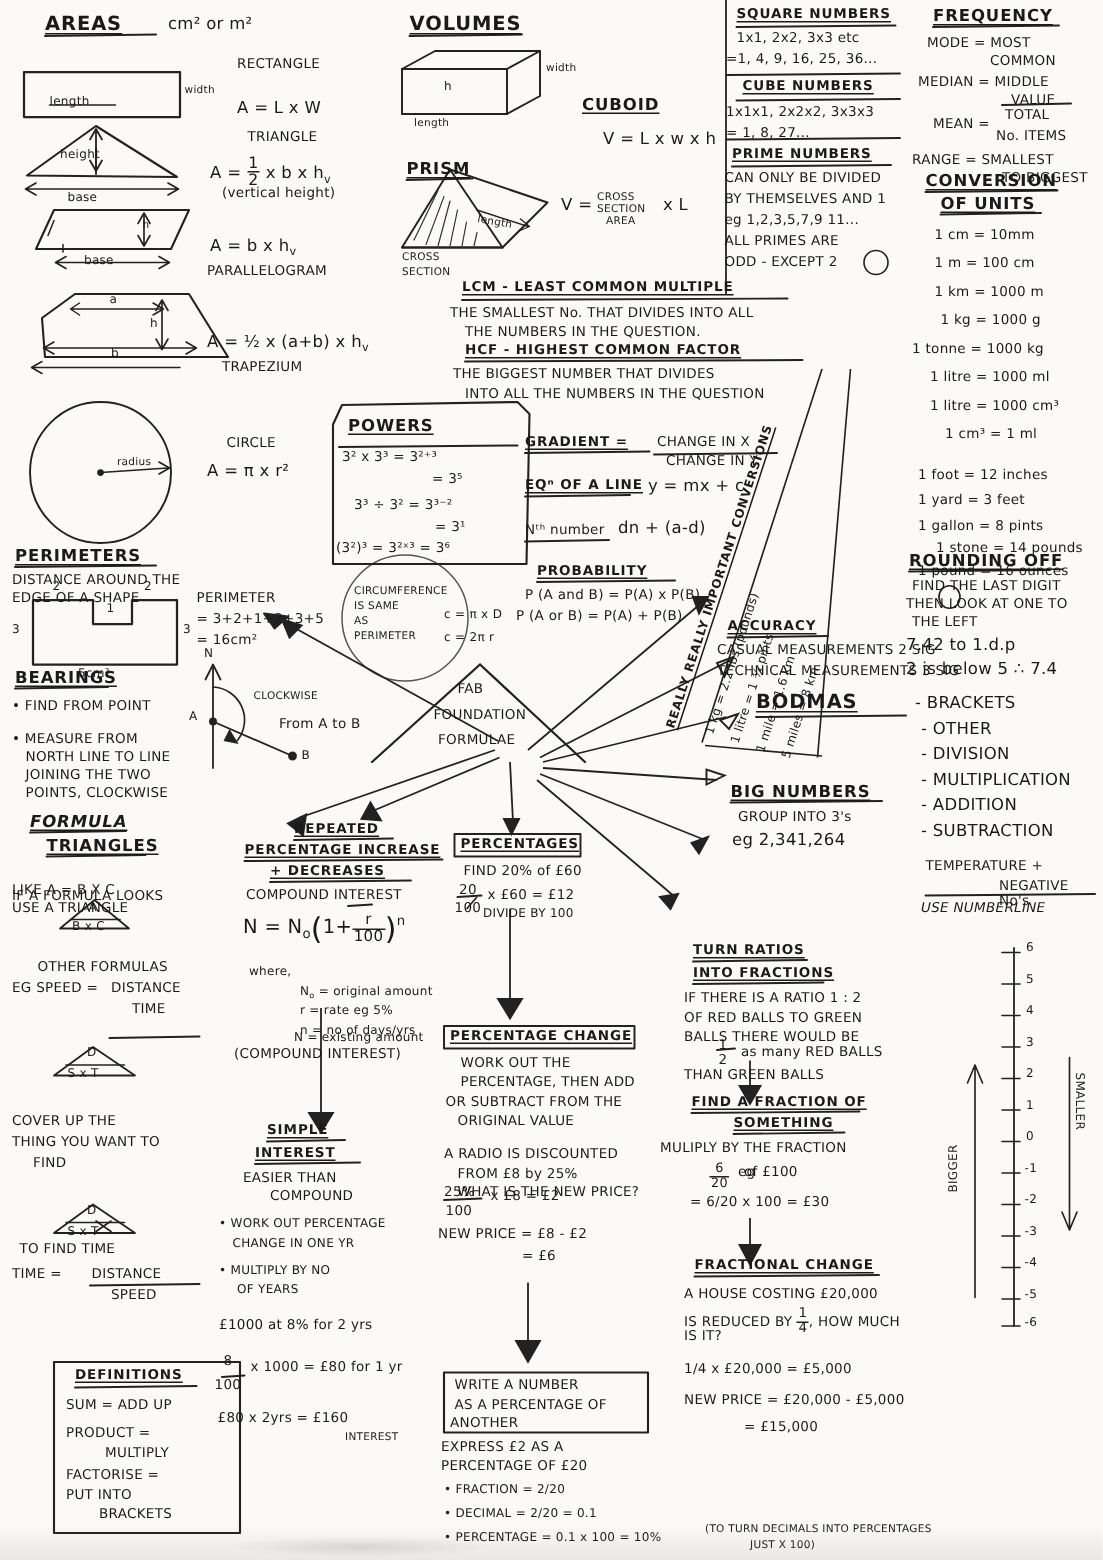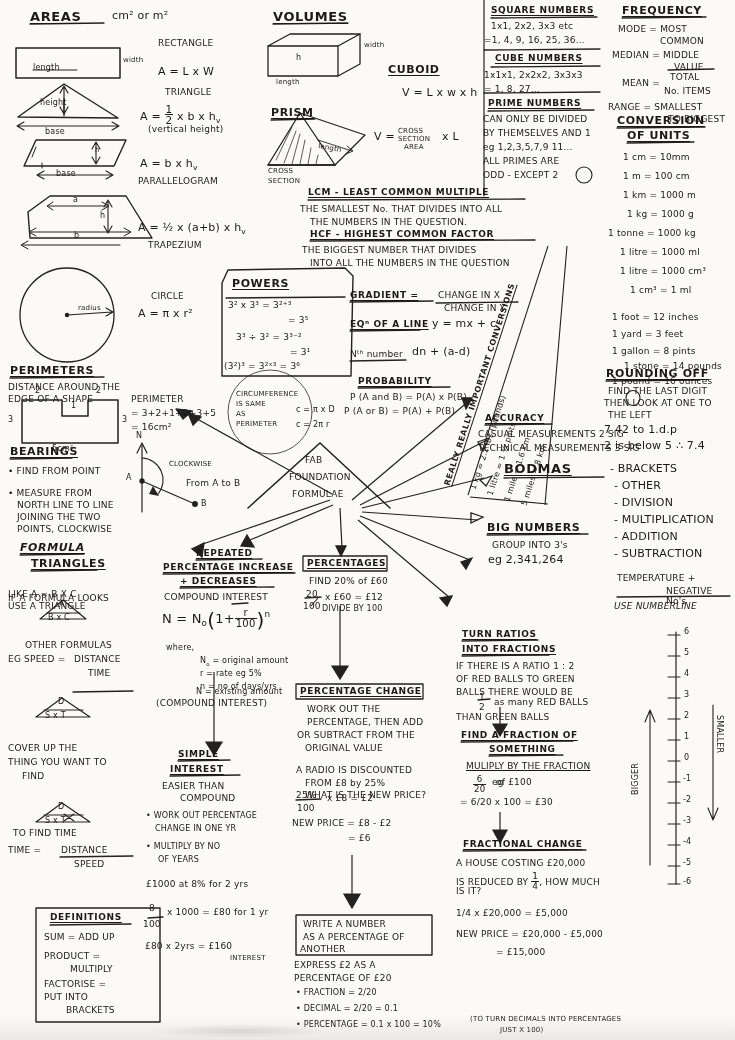--- a/index.html
+++ b/index.html
@@ -567,21 +567,21 @@
 <div class="hw md" style="left:456px;top:661px;">IF THERE IS A RATIO 1 : 2</div>
 <div class="hw md" style="left:456px;top:674px;">OF RED BALLS TO GREEN</div>
 <div class="hw md" style="left:456px;top:687px;">BALLS THERE WOULD BE</div>
 <div class="hw md" style="left:479px;top:692px;">1</div>
 <div class="hw md" style="left:479px;top:702px;">2</div>
 <div class="hw md" style="left:494px;top:697px;">as many RED BALLS</div>
 <div class="hw md" style="left:456px;top:712px;">THAN GREEN BALLS</div>
 
 <div class="hw ttl md" style="left:461px;top:730px;">FIND A FRACTION OF</div>
 <div class="hw ttl md" style="left:489px;top:744px;">SOMETHING</div>
-<div class="hw md" style="left:466px;top:761px;text-decoration:underline;">MULIPLY BY THE FRACTION</div>
+<div class="hw md" style="left:440px;top:761px;">MULIPLY BY THE FRACTION</div>
 <div class="hw md" style="left:456px;top:777px;margin-left:36px;">eg</div>
 <div class="hw md" style="left:473px;top:775px;"><span class="frac"><span class="n">6</span><span class="d">20</span></span></div>
 <div class="hw md" style="left:496px;top:777px;">of £100</div>
 <div class="hw md" style="left:460px;top:797px;">= 6/20 x 100 = £30</div>
 
 <div class="hw ttl md" style="left:463px;top:839px;">FRACTIONAL CHANGE</div>
 <div class="hw md" style="left:456px;top:858px;">A HOUSE COSTING £20,000</div>
 <div class="hw md" style="left:456px;top:872px;">
   <span>IS REDUCED BY</span>
   <span class="frac" style="font-size:9px;"><span class="n">1</span><span class="d">4</span></span><span>, HOW MUCH</span>

